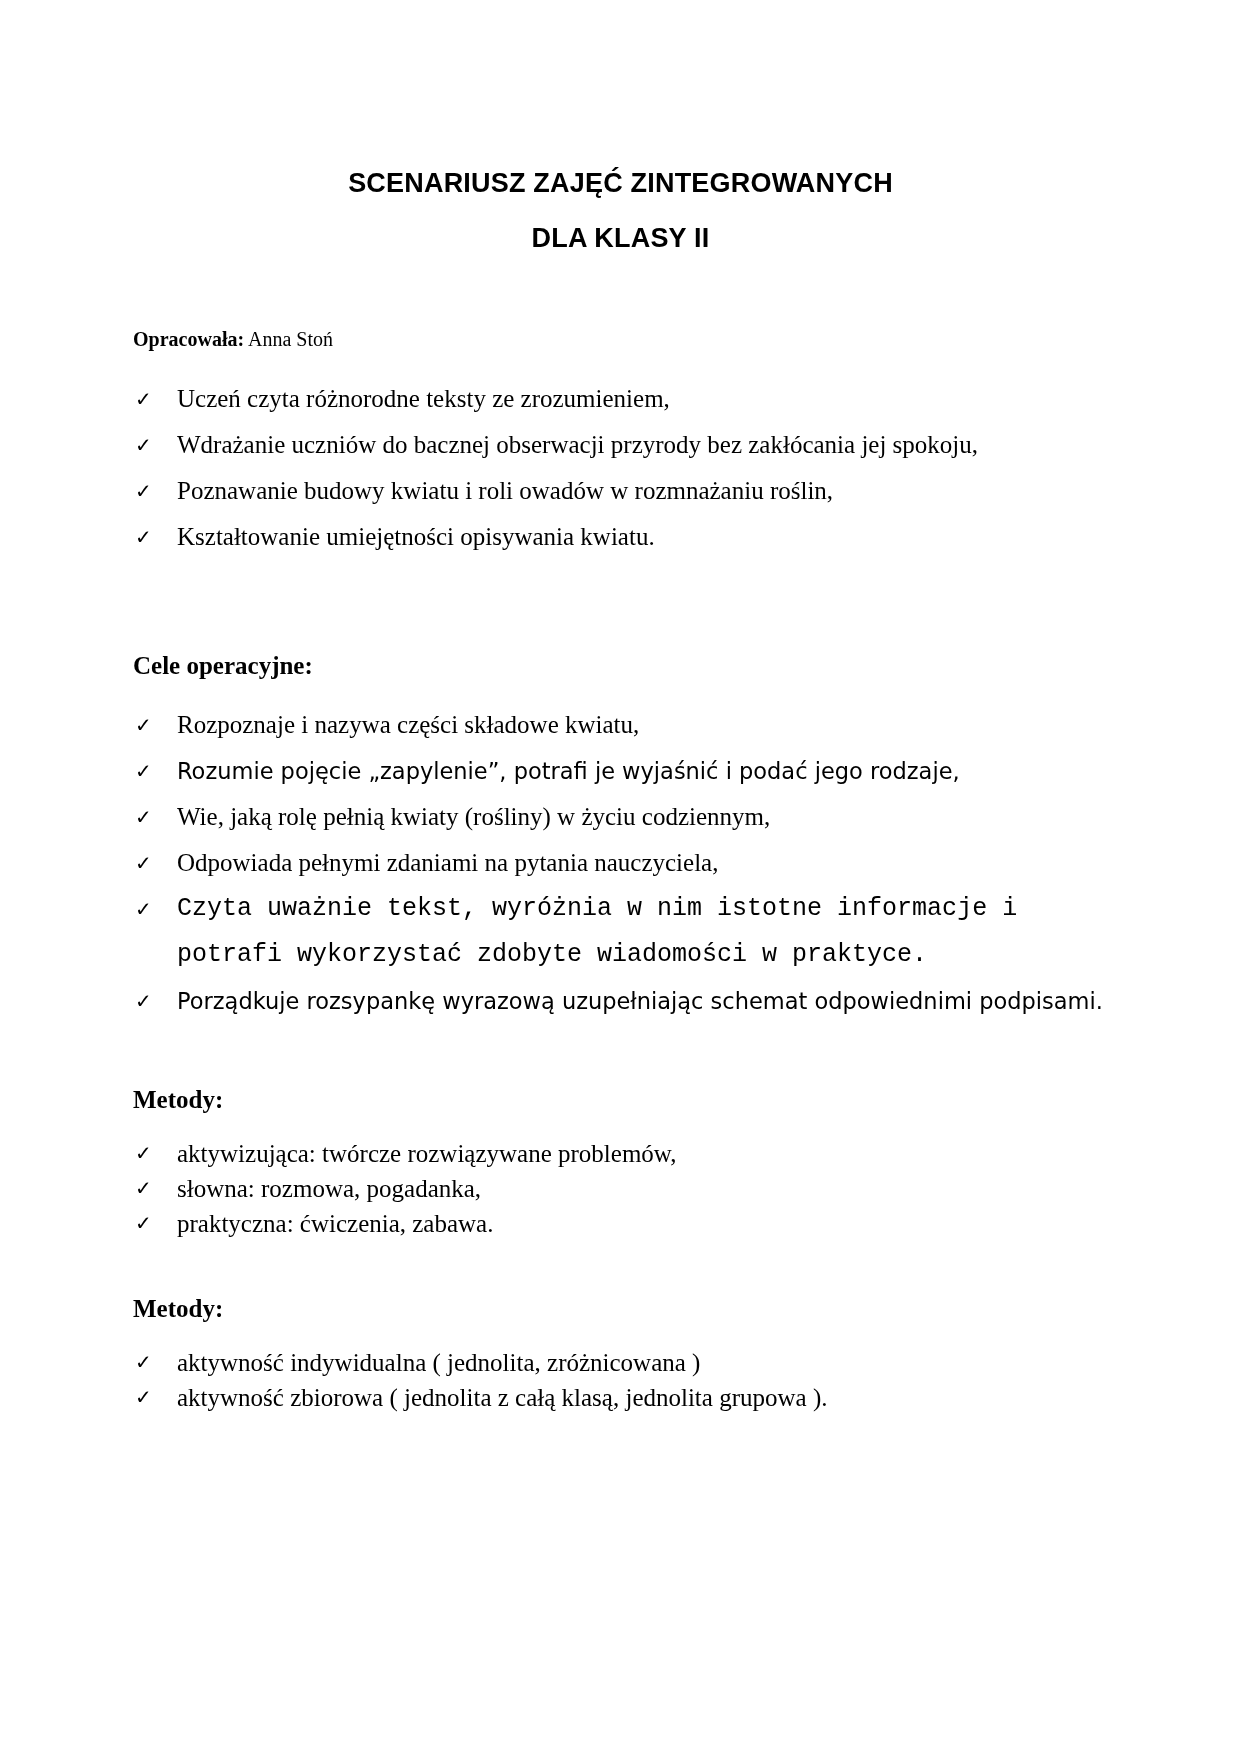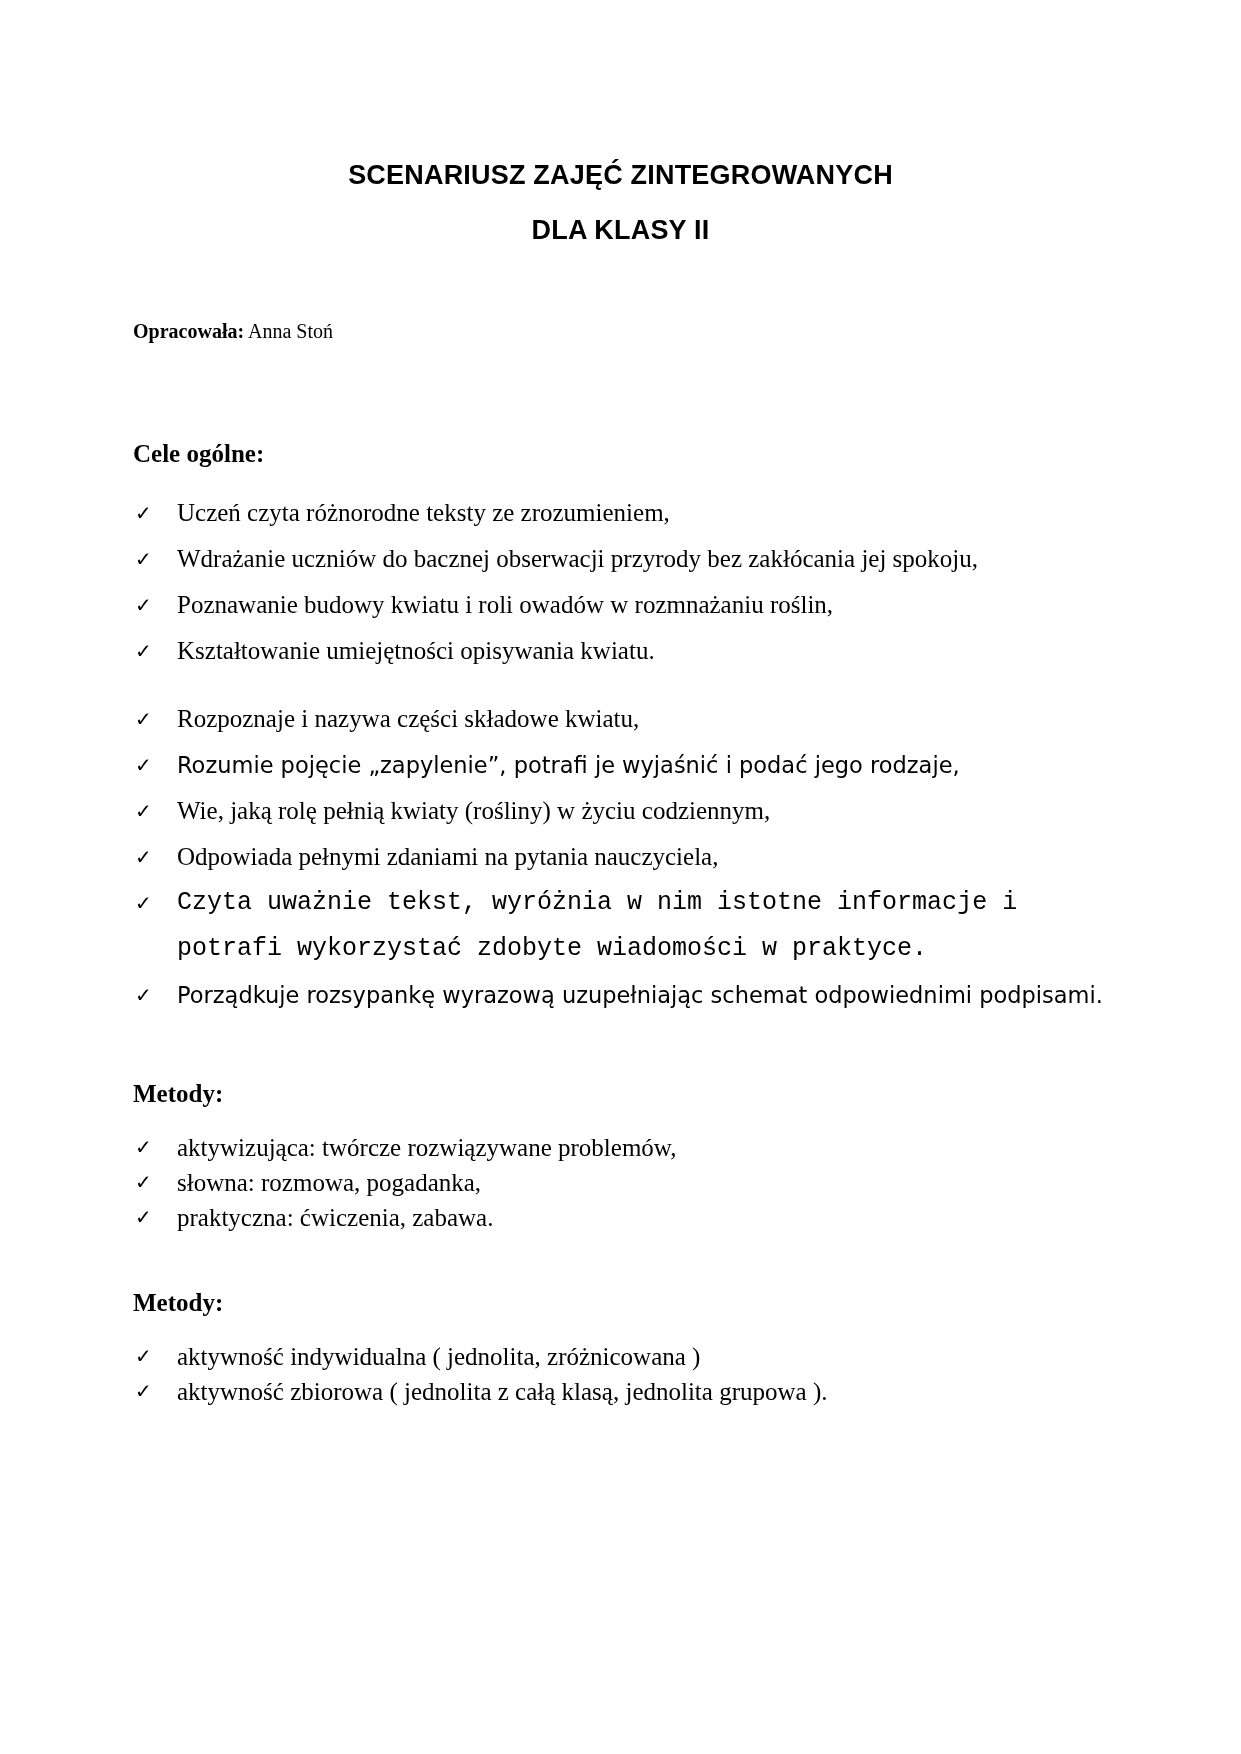--- a/index.html
+++ b/index.html
@@ -18,21 +18,21 @@
     position: relative;
     width: 1241px;
     height: 1754px;
     box-sizing: border-box;
     padding: 0;
     overflow: hidden;
   }
   .content {
     position: absolute;
     left: 133px;
-    top: 0;
+    top: 8px;
     width: 975px;
   }
 
   
   .title-block {
     margin-top: 162px;
     text-align: center;
   }
   .doc-title-line {
     font-family: "Liberation Sans", "DejaVu Sans", sans-serif;
@@ -122,40 +122,40 @@
       <div class="doc-title-line">SCENARIUSZ ZAJĘĆ ZINTEGROWANYCH</div>
       <div class="doc-title-line second">DLA KLASY II</div>
     </div>
 
     <div class="meta-block">
       <div class="meta-line">
         <span class="meta-label">Opracowała:</span><span> Anna Stoń</span>
       </div>
     </div>
 
-    <div class="section-heading h-cele-ogolne">Cele ogólne:</div>
     <ul class="check-list loose">
       <li>
         <span class="tick">✓</span>
         <span class="li-text">Uczeń czyta różnorodne teksty ze zrozumieniem,</span>
       </li>
       <li>
         <span class="tick">✓</span>
         <span class="li-text">Wdrażanie uczniów do bacznej obserwacji przyrody bez zakłócania jej spokoju,</span>
       </li>
       <li>
         <span class="tick">✓</span>
         <span class="li-text">Poznawanie budowy kwiatu i roli owadów w rozmnażaniu roślin,</span>
       </li>
       <li>
         <span class="tick">✓</span>
         <span class="li-text">Kształtowanie umiejętności opisywania kwiatu.</span>
       </li>
     </ul>
 
+    <div class="section-heading h-cele-operacyjne">Cele operacyjne:</div>
     <ul class="check-list loose">
       <li>
         <span class="tick">✓</span>
         <span class="li-text">Rozpoznaje i nazywa części składowe kwiatu,</span>
       </li>
       <li class="sans-item">
         <span class="tick">✓</span>
         <span class="li-text">Rozumie pojęcie „zapylenie”, potrafi je wyjaśnić i podać jego rodzaje,</span>
       </li>
       <li>

